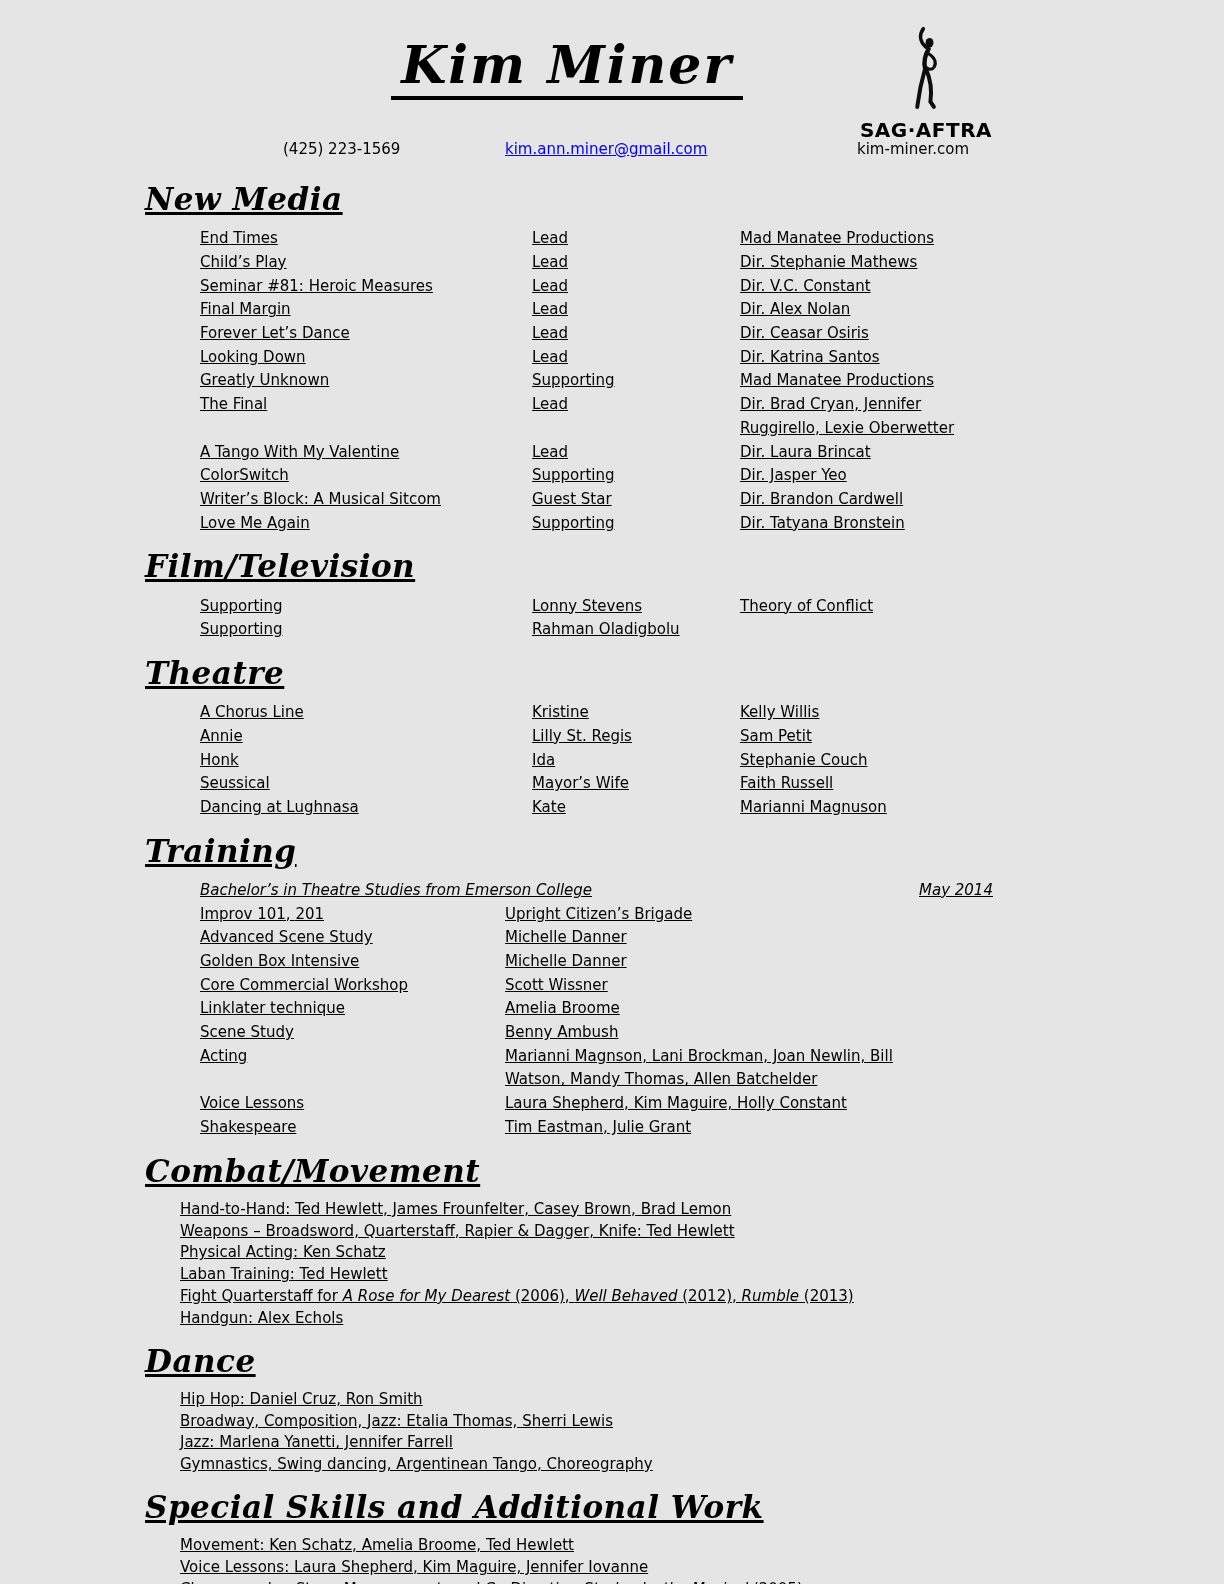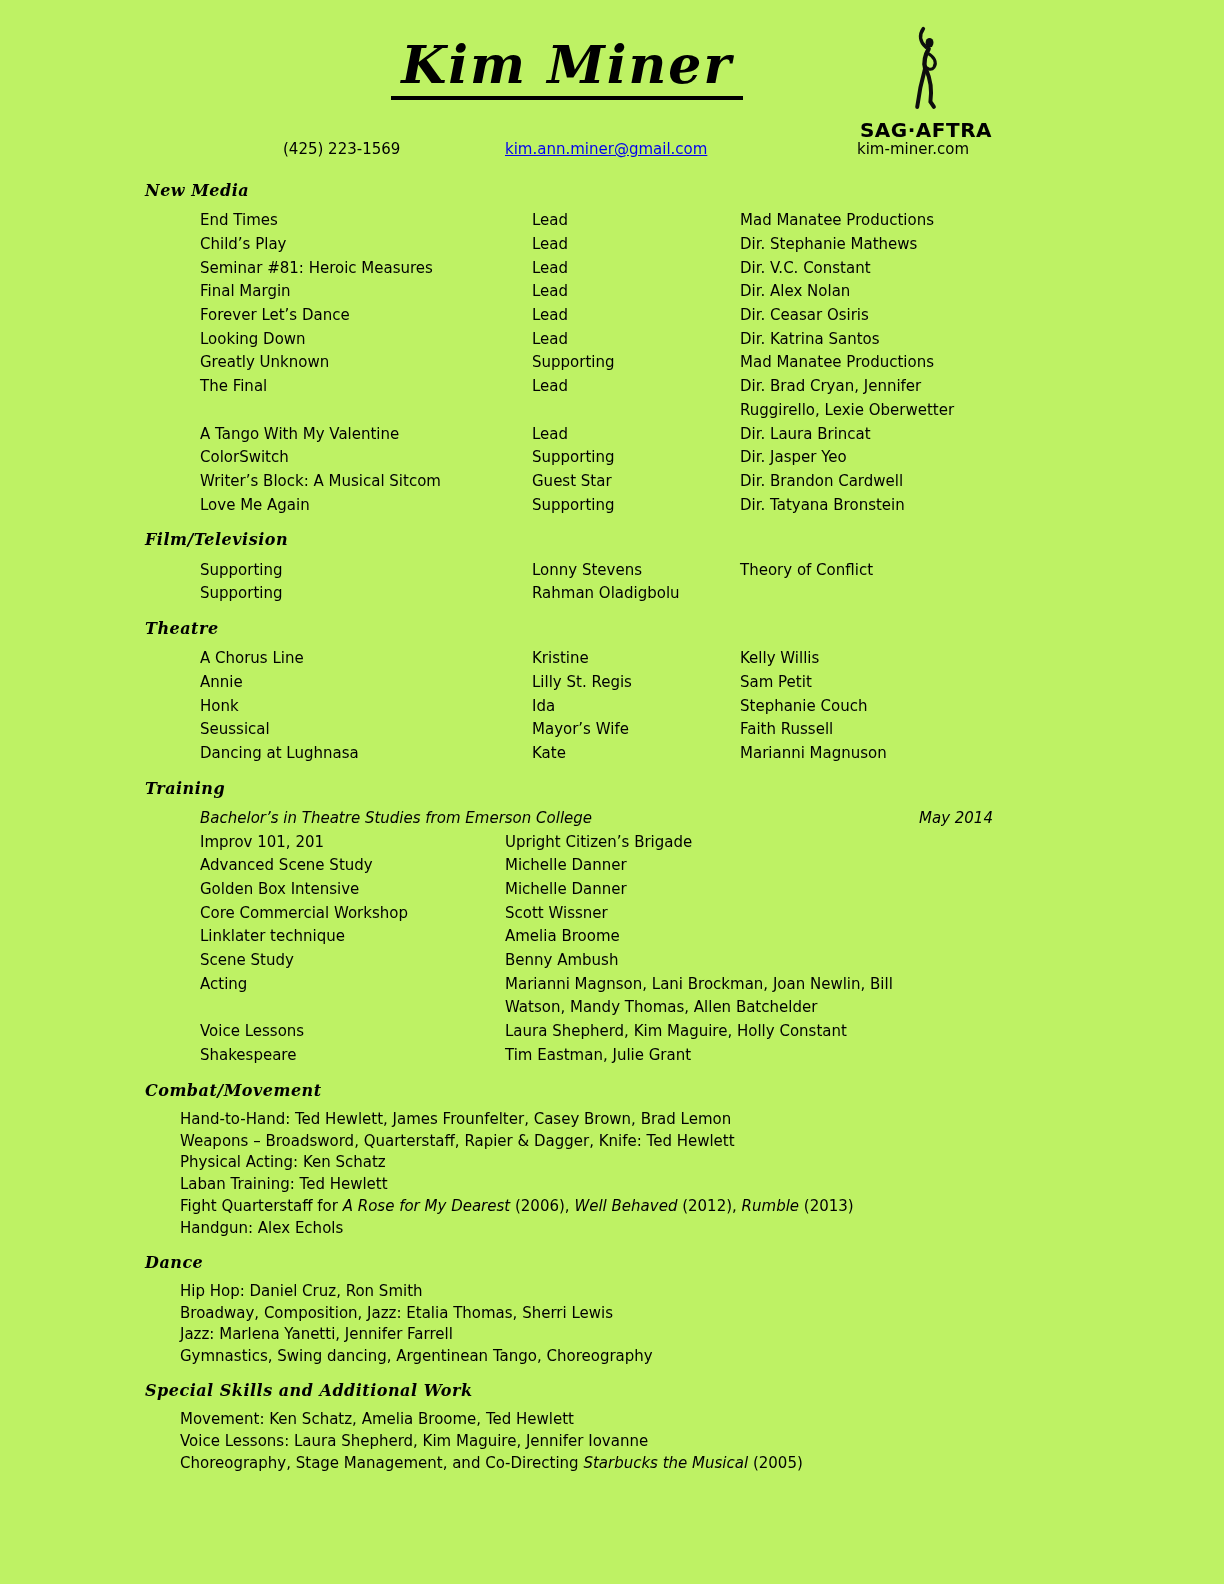--- a/index.html
+++ b/index.html
@@ -2,25 +2,26 @@
 <html><head>
 <meta charset="utf-8">
 <style>
   * { margin: 0; padding: 0; box-sizing: border-box; }
   html, body { background: #ffffff; }
   .page {
     position: relative;
     width: 1224px;
     height: 1584px;
     margin: 0 auto;
-    background: #bef264;
+    background: #e5e5e5;
     color: #000000;
     font-family: "DejaVu Sans", "Liberation Sans", sans-serif;
     font-size: 15px;
     overflow: hidden;
+    text-decoration: underline;
   }
   
   .header { position: relative; padding-top: 34px; height: 128px; }
   .name-wrap { text-align: center; margin-right: 90px; }
   .name {
     display: inline-block;
     font-family: "DejaVu Serif", "Liberation Serif", serif;
     font-style: italic;
     font-weight: bold;
     font-size: 52px;
@@ -45,21 +46,21 @@
   }
   .contact-row { position: relative; height: 28px; margin-top: 12px; }
   .contact-phone   { position: absolute; left: 283px; top: 0; }
   .contact-email   { position: absolute; left: 505px; top: 0; color: #0000ee; text-decoration: underline; cursor: pointer; }
   .contact-website { position: absolute; left: 857px; top: 0; }
   
   .hw {
     font-family: "DejaVu Serif", "Liberation Serif", serif;
     font-style: italic;
     font-weight: bold;
-    font-size: 16px;
+    font-size: 31px;
     letter-spacing: 0.5px;
     margin: 13px 0 9px 145px;
     line-height: 1.2;
   }
   
   .credits {
     margin-left: 200px;
     display: grid;
     grid-template-columns: 332px 208px 252px;
     line-height: 23.7px;

